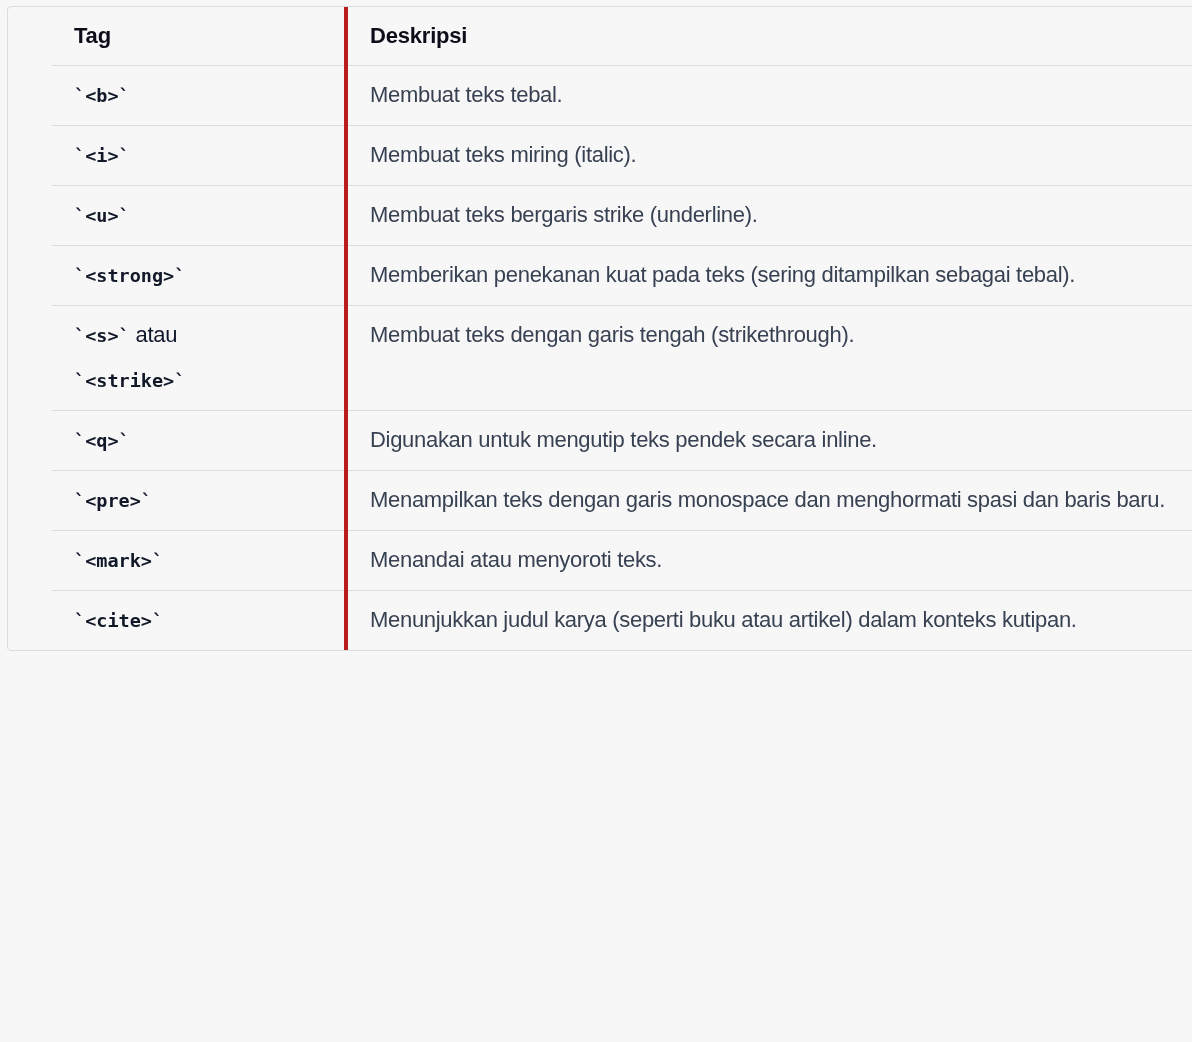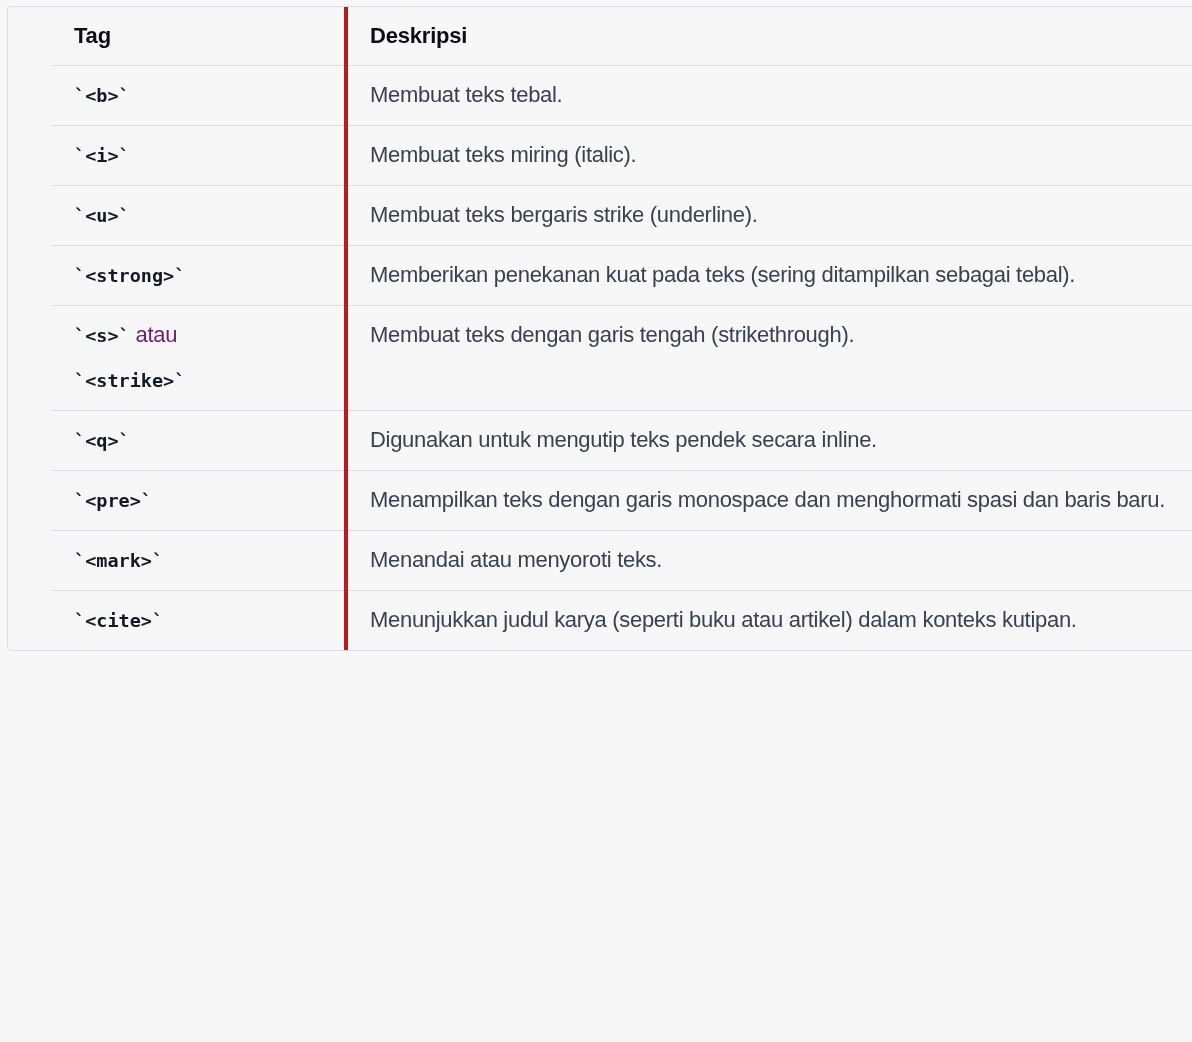--- a/index.html
+++ b/index.html
@@ -17,21 +17,21 @@
            border-bottom: 1px solid #dcdce3; }
   th + th, td + td { border-left: 4px solid #b91c1c; }
   tr:last-child td { border-bottom: none; }
   th { height: 58px; vertical-align: middle; font-weight: 700; font-size: 22px;
        color: #0d0d1a; letter-spacing: -0.2px; }
   td { color: #374151; font-size: 22px; line-height: 44px;
        padding-top: 7px; padding-bottom: 7px; letter-spacing: -0.3px; }
   td.desc { padding-left: 22px; }
   code { font-family: "DejaVu Sans Mono", "Liberation Mono", monospace;
          font-weight: 700; font-size: 18.5px; color: #111827; letter-spacing: 0; }
-  .sep { color: #701a75; }
+  .sep { color: #0f172a; }
 </style>
 </head>
 <body>
 
 <div class="table-wrap">
   <table>
     <colgroup>
         <col class="c1">
         <col>
       </colgroup>

